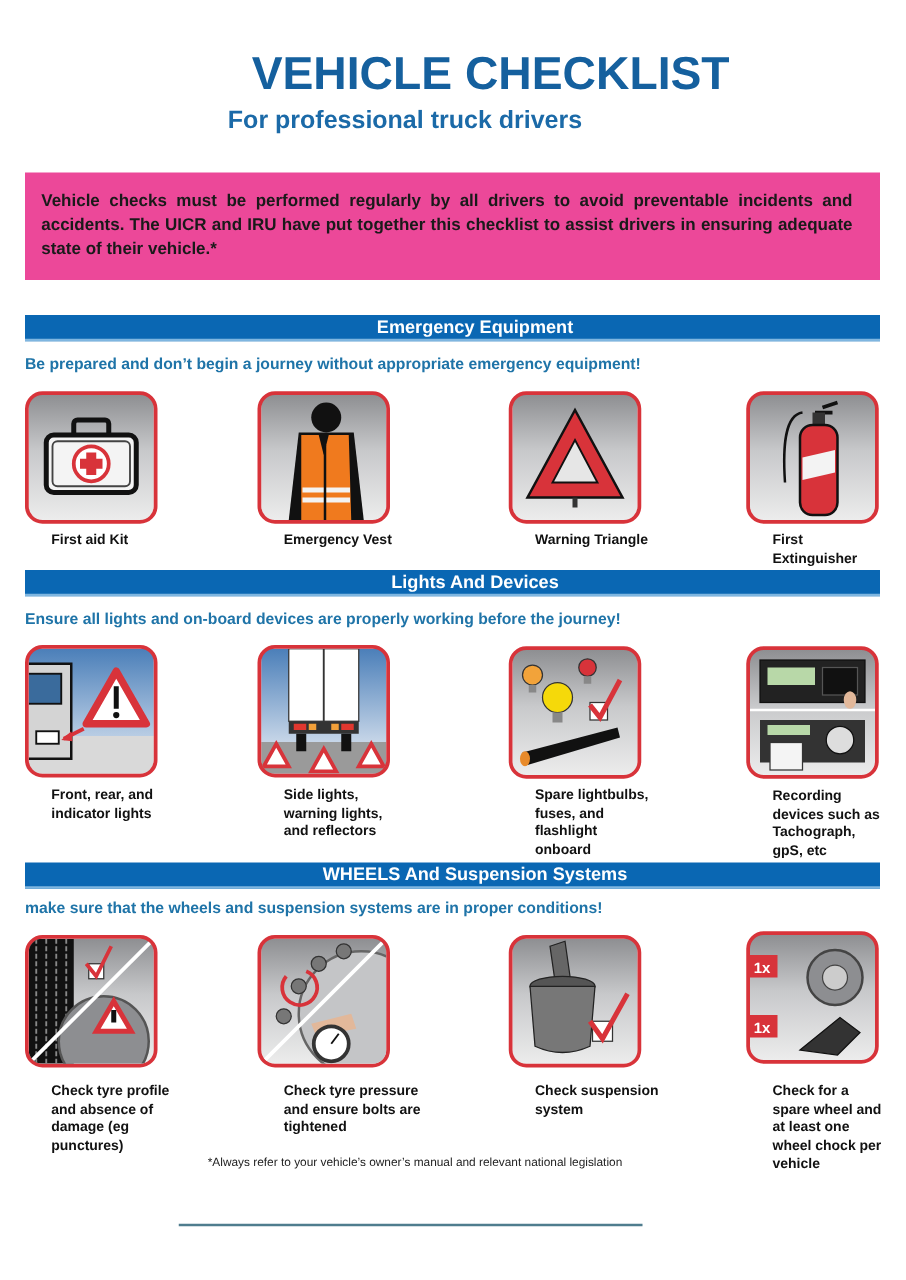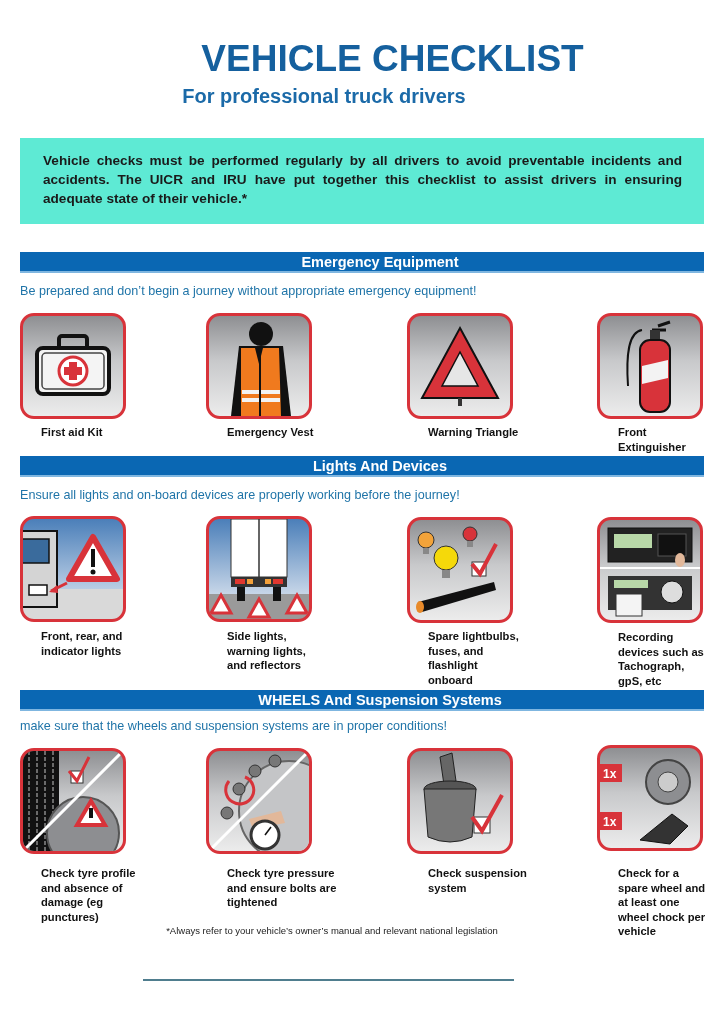--- a/index.html
+++ b/index.html
@@ -5,27 +5,27 @@
   * { box-sizing: border-box; margin: 0; padding: 0; }
   html, body { width: 725px; height: 1024px; background: #ffffff; overflow: hidden; }
   body { font-family: "Liberation Sans", sans-serif; position: relative; }
 
   .title { position: absolute; top: 38px; left: 0; width: 725px; text-align: center;
     font-size: 37px; font-weight: bold; color: #15609e; letter-spacing: 0px; margin-left: 30px; }
   .subtitle { position: absolute; top: 85px; left: 0; width: 648px; text-align: center;
     font-size: 20px; font-weight: bold; color: #1b6aa8; }
 
   .intro { position: absolute; top: 138px; left: 20px; width: 684px; height: 86px;
-    background: #5eead4; padding: 13px 22px 0 23px; }
+    background: #ec4899; padding: 13px 22px 0 13px; }
   .intro p { font-size: 13.6px; font-weight: bold; color: #1a1a1a; line-height: 19px; text-align: justify; }
 
   .band { position: absolute; left: 20px; width: 684px; height: 21px; background: #0a67b3;
     color: #ffffff; font-weight: bold; font-size: 14.5px; text-align: center; line-height: 21px;
     border-bottom: 2px solid #7fb6e0; padding-left: 36px; }
-  .tagline { position: absolute; left: 20px; font-size: 12.6px; font-weight: normal; color: #1f74a8; }
+  .tagline { position: absolute; left: 20px; font-size: 12.6px; font-weight: bold; color: #1f74a8; }
 
   .card { position: absolute; width: 106px; height: 106px; border: 3px solid #d8333a; border-radius: 14px;
     background: linear-gradient(#8e8f92 0%, #c8c9cb 45%, #ececec 100%); overflow: hidden; }
   .card svg { width: 100%; height: 100%; display: block; }
   .cap { position: absolute; font-size: 11.2px; font-weight: bold; color: #111; line-height: 14.5px; }
 
   .footnote { position: absolute; top: 925px; left: 0; width: 664px; text-align: center;
     font-size: 9.5px; color: #222; }
   .sigline { position: absolute; top: 979px; left: 143px; width: 371px; height: 2px; background: #4f7d8e; }
 </style>
@@ -77,21 +77,21 @@
 
 <div class="card" style="left:597px;top:313px" data-name="card-fire-extinguisher">
   <svg data-name="fire-extinguisher-icon" viewBox="0 0 100 100">
     <path d="M58 10 L70 6 M52 14 L66 14" stroke="#111" stroke-width="3" fill="none"></path>
     <path d="M42 14 C28 16 26 40 28 70" stroke="#111" stroke-width="2" fill="none"></path>
     <rect x="50" y="14" width="10" height="10" fill="#333"></rect>
     <rect x="40" y="24" width="30" height="72" rx="10" fill="#d8333a" stroke="#111" stroke-width="2"></rect>
     <path d="M42 50 L68 44 L68 62 L42 68 Z" fill="#f3f3f3"></path>
   </svg>
 </div>
-<div class="cap" style="left:598px;top:425px" data-name="label-fire-extinguisher">Front Extinguisher</div>
+<div class="cap" style="left:598px;top:425px" data-name="label-fire-extinguisher">First Extinguisher</div>
 
 <div class="band" style="top:456px" data-name="section-heading-lights">Lights And Devices</div>
 <div class="tagline" style="top:488px" data-name="section-tagline-lights">Ensure all lights and on-board devices are properly working before the journey!</div>
 
 <div class="card" style="left:20px;top:516px;background:linear-gradient(#4b7fb9,#b9cde4 70%,#d9d9d9 70%)" data-name="card-front-lights">
   <svg data-name="truck-front-lights-icon" viewBox="0 0 100 100">
     <rect x="-4" y="12" width="38" height="76" fill="#d4d4d4" stroke="#111" stroke-width="2"></rect>
     <rect x="-4" y="20" width="30" height="24" fill="#3a6b9c" stroke="#111" stroke-width="1.5"></rect>
     <rect x="6" y="66" width="18" height="10" fill="#fff" stroke="#111" stroke-width="1.5"></rect>
     <path d="M70 18 L94 60 L46 60 Z" fill="#fff" stroke="#d8333a" stroke-width="6" stroke-linejoin="round"></path>

